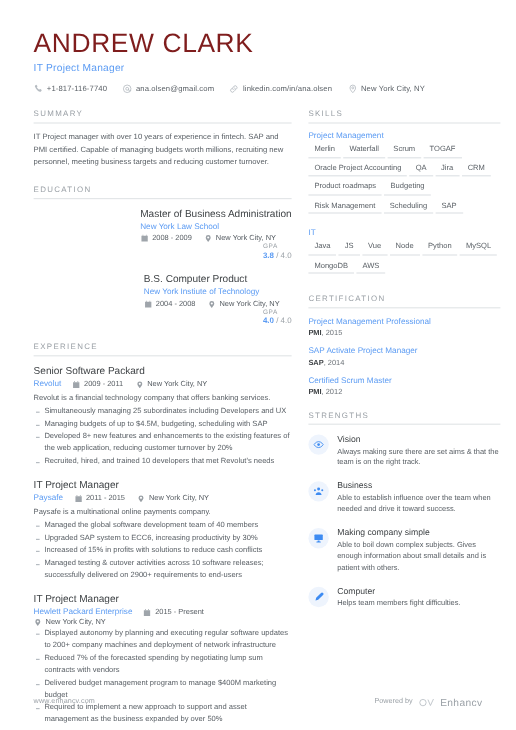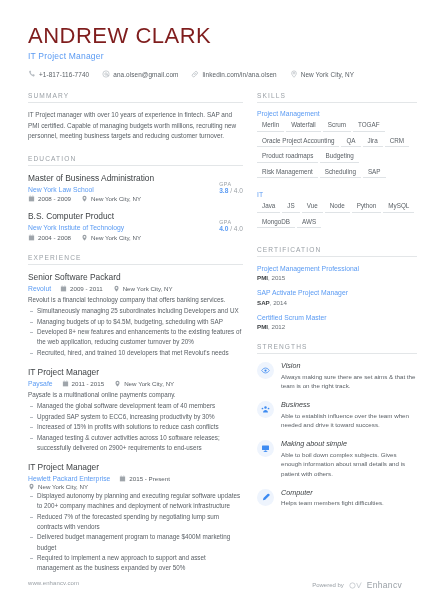--- a/index.html
+++ b/index.html
@@ -35,21 +35,21 @@
   .sec-title{
     font-size:6.6px;letter-spacing:1.1px;color:#9aa0a6;text-transform:uppercase;
     padding-bottom:3px;border-bottom:1px solid #e3e6e8;margin-bottom:7px;
   }
 
   .para{font-size:6.4px;line-height:1.65;color:#5a6066;margin:0;}
 
   
   .entry{margin-bottom:9px;}
   .entry:last-child{margin-bottom:0;}
-  .entry-head{display:flex;justify-content:space-between;align-items:center;}
+  .entry-head{display:flex;justify-content:space-between;align-items:flex-end;flex-direction:column;}
   .entry-title{font-size:8.4px;color:#3f4346;line-height:1.3;margin-bottom:1px;}
   .entry-sub{font-size:6.8px;color:#5b9bf3;line-height:1.4;}
   .entry-row{display:flex;align-items:center;flex-wrap:wrap;margin-top:1px;}
   .entry-row .entry-sub{margin-right:9px;}
   .meta{display:flex;align-items:center;margin-right:10px;}
   .meta .ico{width:7px;height:7px;margin-right:3px;color:#9aa0a6;display:inline-flex;align-items:center;justify-content:center;flex:0 0 auto;}
   .meta .ico svg{display:block;}
   .meta .txt{font-size:6.2px;color:#5a6066;white-space:nowrap;}
   .desc{font-size:6.3px;color:#5a6066;line-height:1.55;margin:2px 0 1px 0;}
   ul.bullets{list-style:none;margin:1px 0 0 0;padding:0;}
@@ -82,27 +82,27 @@
   .cert-sub b{color:#3f4346;font-weight:700;}
 
   
   .strength{display:flex;margin-bottom:9px;align-items:flex-start;}
   .str-ico{
     width:17px;height:17px;border-radius:50%;background:#eef4fd;flex:0 0 auto;
     display:flex;align-items:center;justify-content:center;margin-right:7px;margin-top:1px;color:#3d8bf2;
   }
   .str-ico svg{display:block;}
   .str-body{flex:1 1 auto;}
-  .str-title{font-size:7.2px;color:#3f4346;line-height:1.3;margin-bottom:1.5px;font-style:italic;}
+  .str-title{font-size:7.2px;color:#3f4346;line-height:1.3;margin-bottom:1.5px;}
   .str-text{font-size:6.2px;color:#5a6066;line-height:1.55;}
 
   
   .footer{
     position:absolute;left:0;right:0;bottom:18px;
-    display:flex;justify-content:space-between;padding:0 28px;
+    display:flex;justify-content:space-between;align-items:center;padding:0 28px;
   }
   .site{font-size:6px;color:#9aa0a6;letter-spacing:.1px;}
   .powered{display:flex;align-items:center;gap:5px;}
   .powered-txt{font-size:6px;color:#9aa0a6;}
   .brand{display:flex;align-items:center;gap:3px;color:#9aa0a6;}
   .brand-name{font-size:8.5px;color:#9aa0a6;letter-spacing:.3px;}
 </style>
 </head>
 <body>
 
@@ -422,21 +422,21 @@
 
         <div class="strength">
           <div class="str-ico">
             <svg viewBox="0 0 16 16" width="9" height="9" fill="currentColor">
                 <rect x="1.8" y="2.6" width="12.4" height="8.2" rx="1"></rect>
                 <rect x="6.6" y="11.4" width="2.8" height="2.2"></rect>
                 <rect x="4.6" y="13" width="6.8" height="1.3" rx=".6"></rect>
               </svg>
           </div>
           <div class="str-body">
-            <div class="str-title">Making about simple</div>
+            <div class="str-title">Making company simple</div>
             <div class="str-text">Able to boil down complex subjects. Gives enough information about small details and is patient with others.</div>
           </div>
         </div>
 
         <div class="strength">
           <div class="str-ico">
             <svg viewBox="0 0 16 16" width="9" height="9" fill="currentColor">
                 <path d="M11.6 1.9a2.1 2.1 0 0 1 3 3l-7.2 7.2-4 1 1-4z"></path>
               </svg>
           </div>

